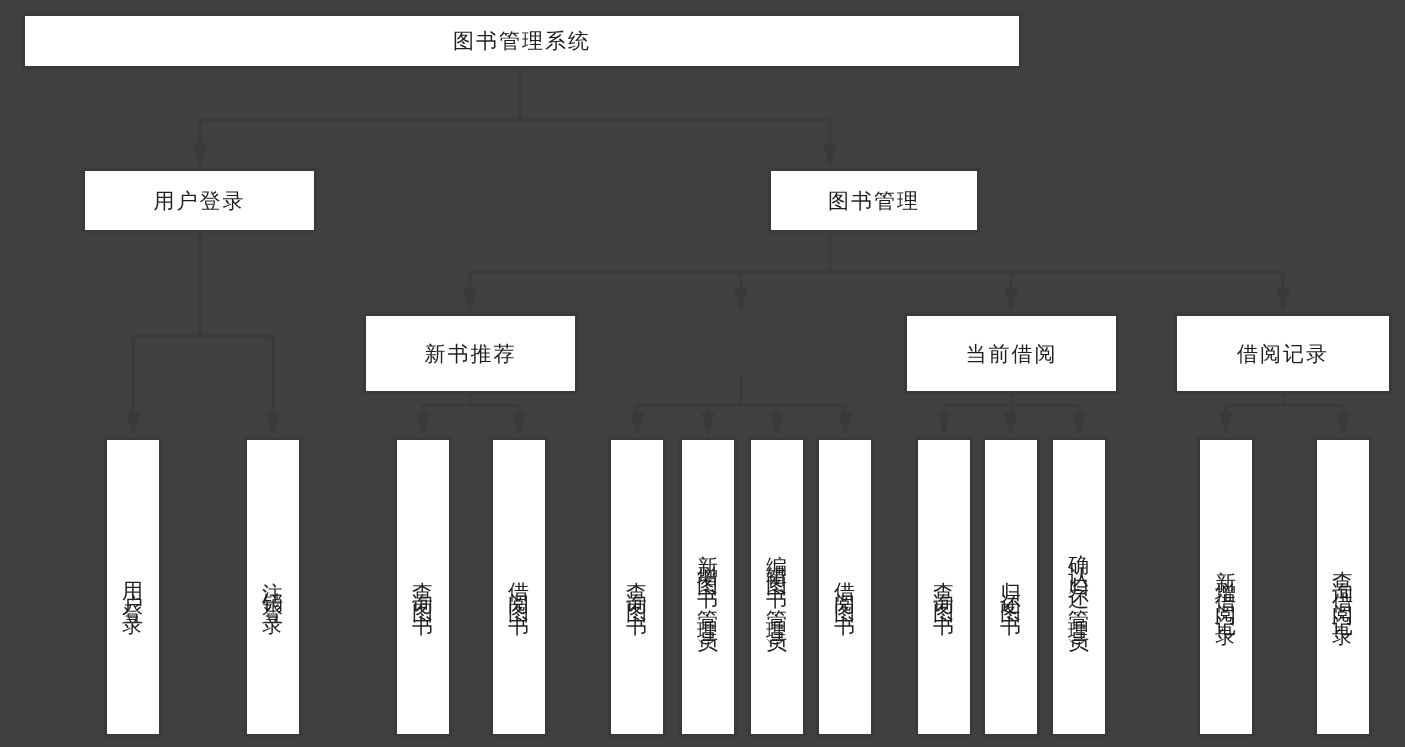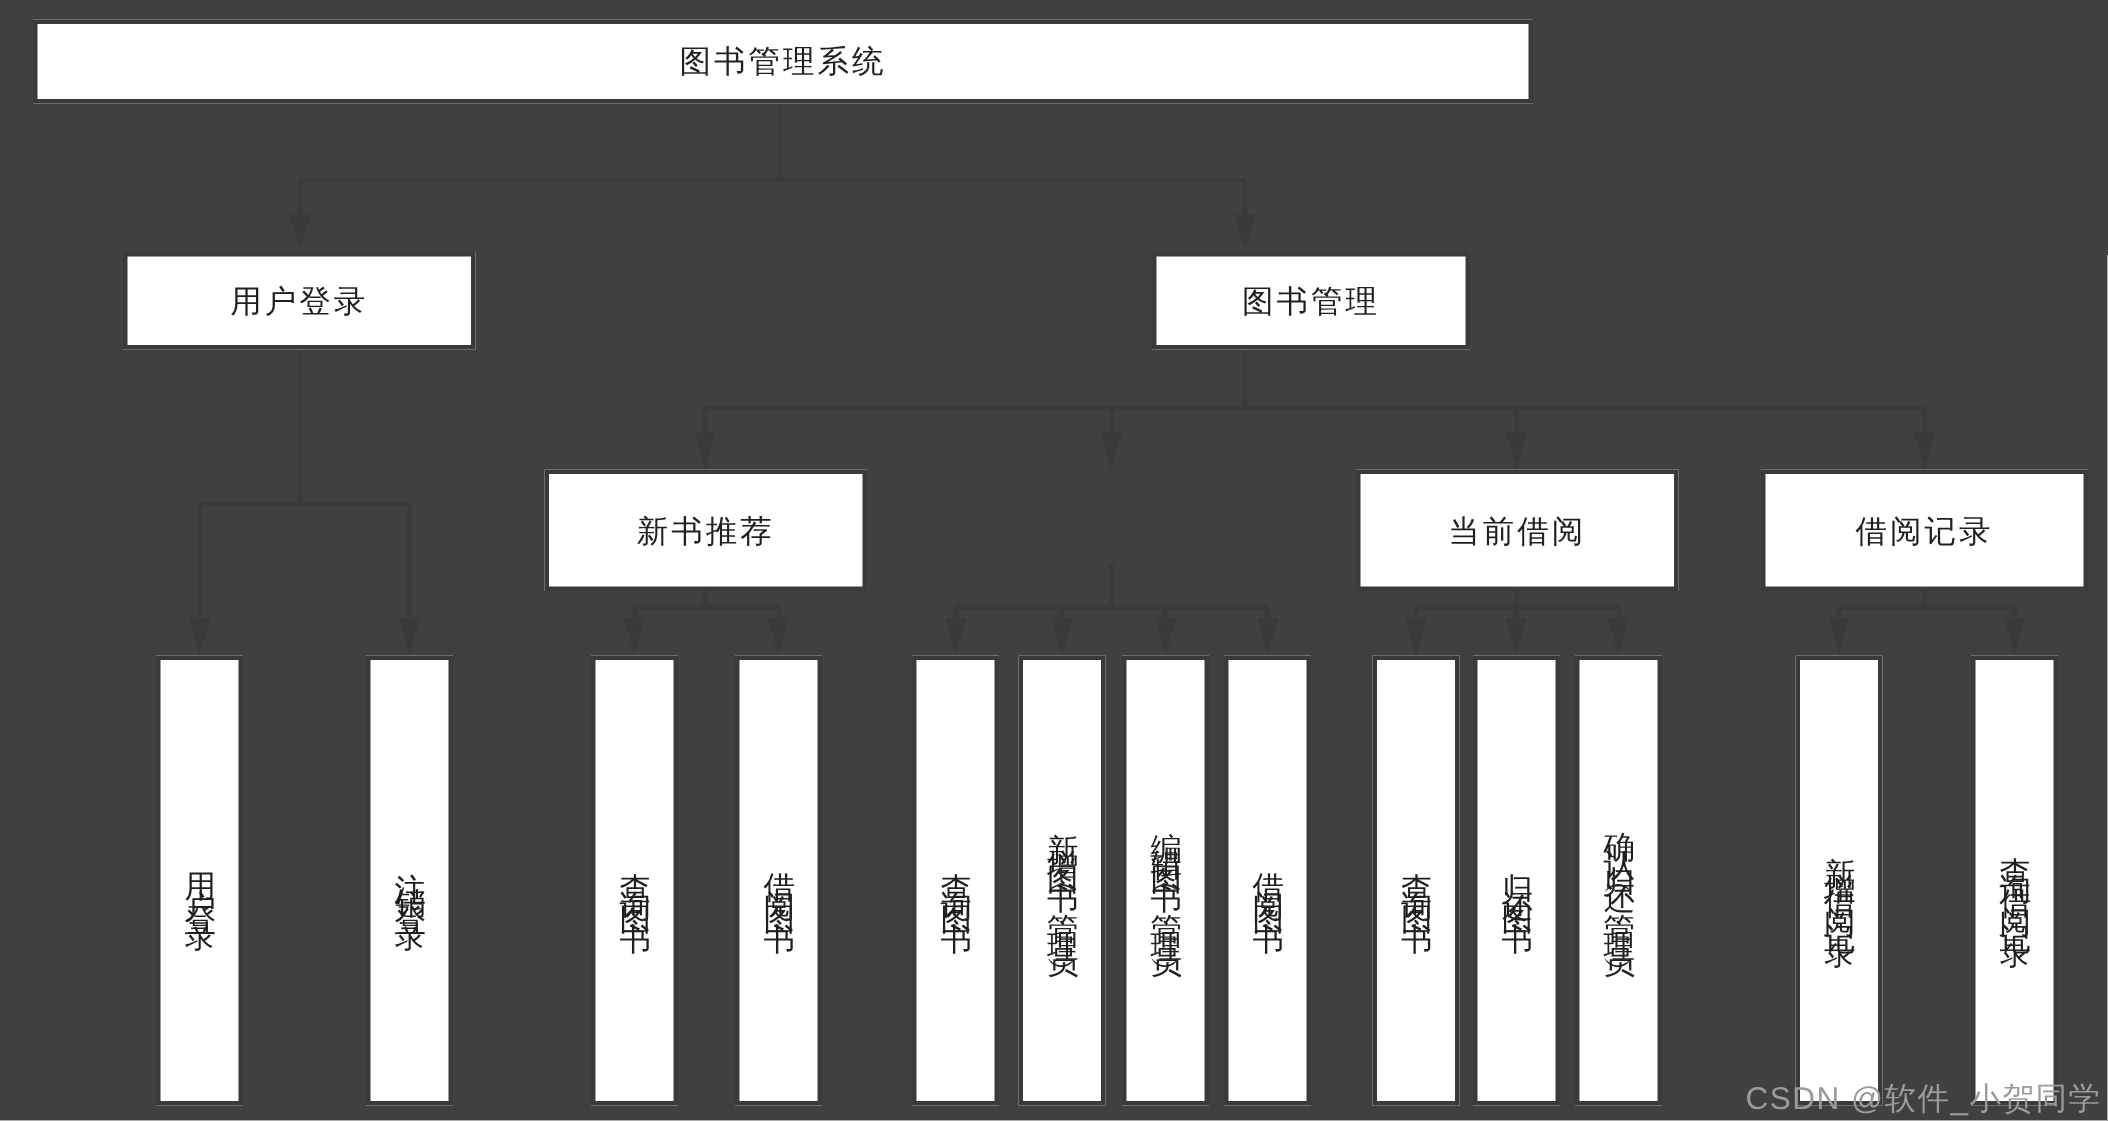--- a/index.html
+++ b/index.html
@@ -140,14 +140,13 @@
     <span>确认归还（管理员）</span>
   </div>
 
   <div class="box leaf" style="left:1197px;">
     <span>新增借阅记录</span>
   </div>
   <div class="box leaf" style="left:1314px;">
     <span>查询借阅记录</span>
   </div>
 
-  <div id="watermark">CSDN @软件_小贺同学</div>
 </div>
 
 </body></html>

